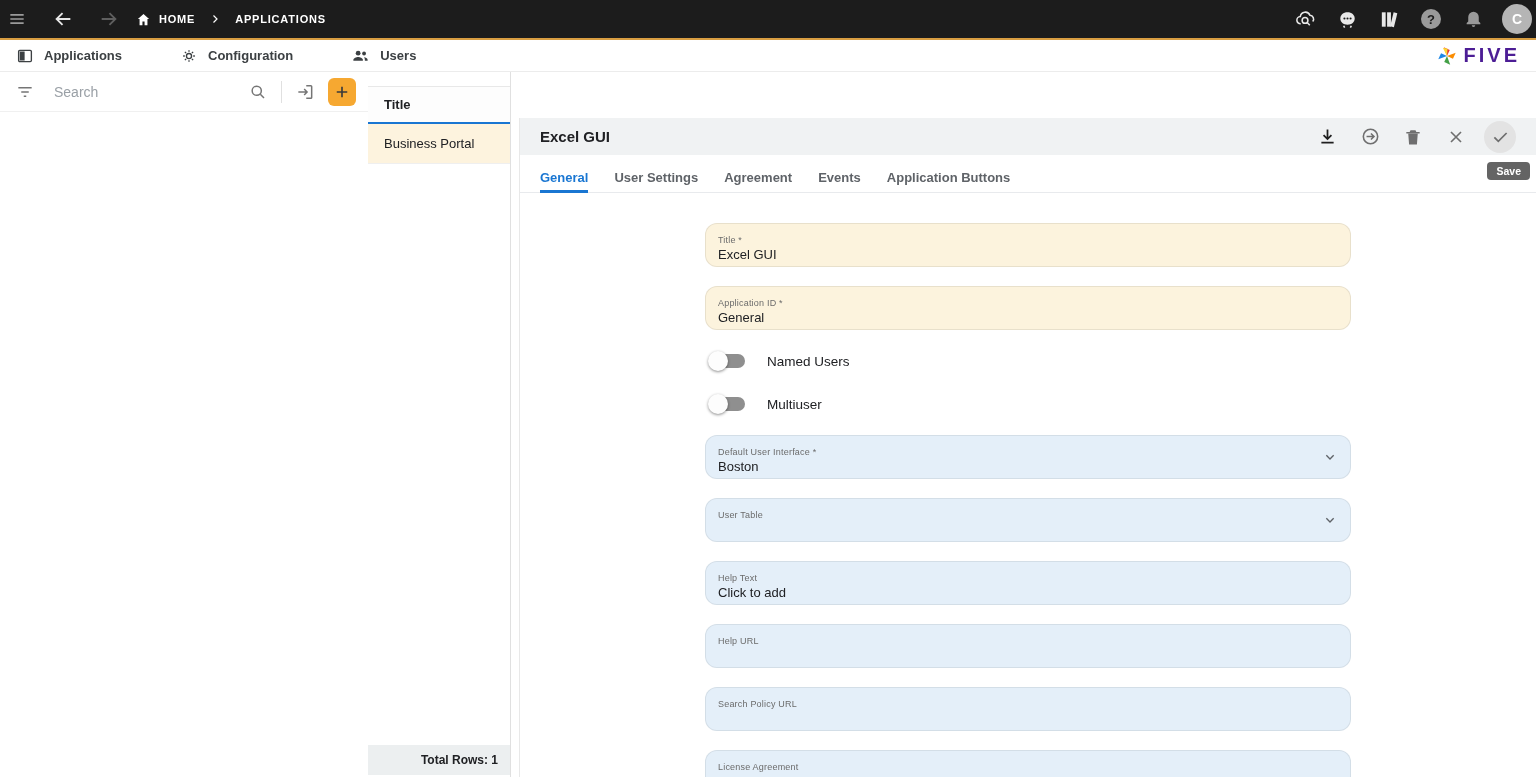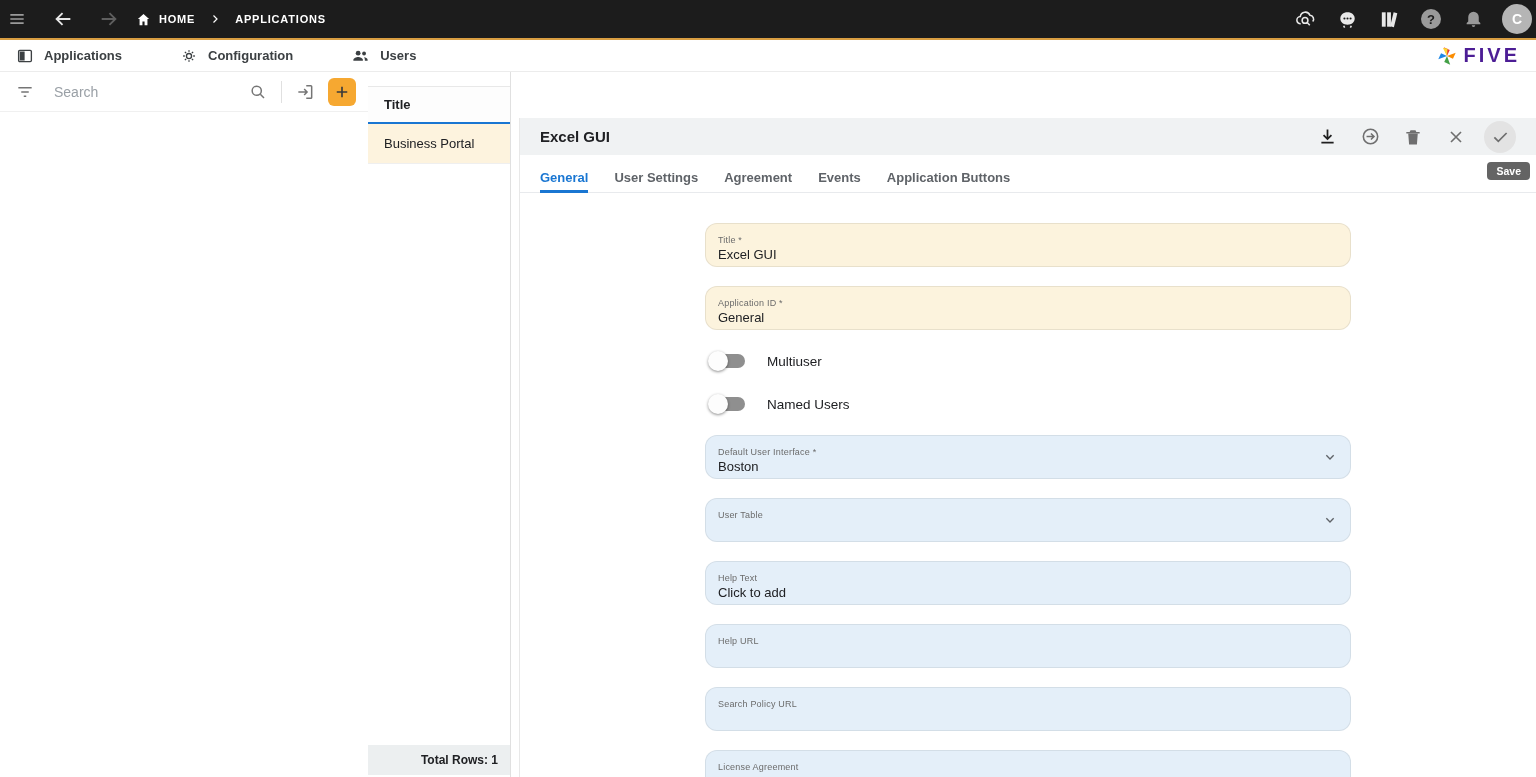--- a/index.html
+++ b/index.html
@@ -327,28 +327,28 @@
 
         <div class="field yellow">
           <div class="field-label">Application ID *</div>
           <div class="field-value">General</div>
         </div>
 
         <div class="toggle-row">
           <span class="switch">
               <span class="knob"></span>
             </span>
-          <span class="toggle-label">Multiuser</span>
+          <span class="toggle-label">Named Users</span>
         </div>
 
         <div class="toggle-row">
           <span class="switch">
               <span class="knob"></span>
             </span>
-          <span class="toggle-label">Named Users</span>
+          <span class="toggle-label">Multiuser</span>
         </div>
 
         <div class="field blue">
           <div class="field-label">Default User Interface *</div>
           <div class="field-value">Boston</div>
           <span class="chevron">
             <svg width="16" height="16" viewBox="0 0 24 24" fill="none" stroke="currentColor" stroke-width="2">
                 <path d="M6.5 9.5l5.5 5.5 5.5-5.5"></path>
               </svg>
           </span>

